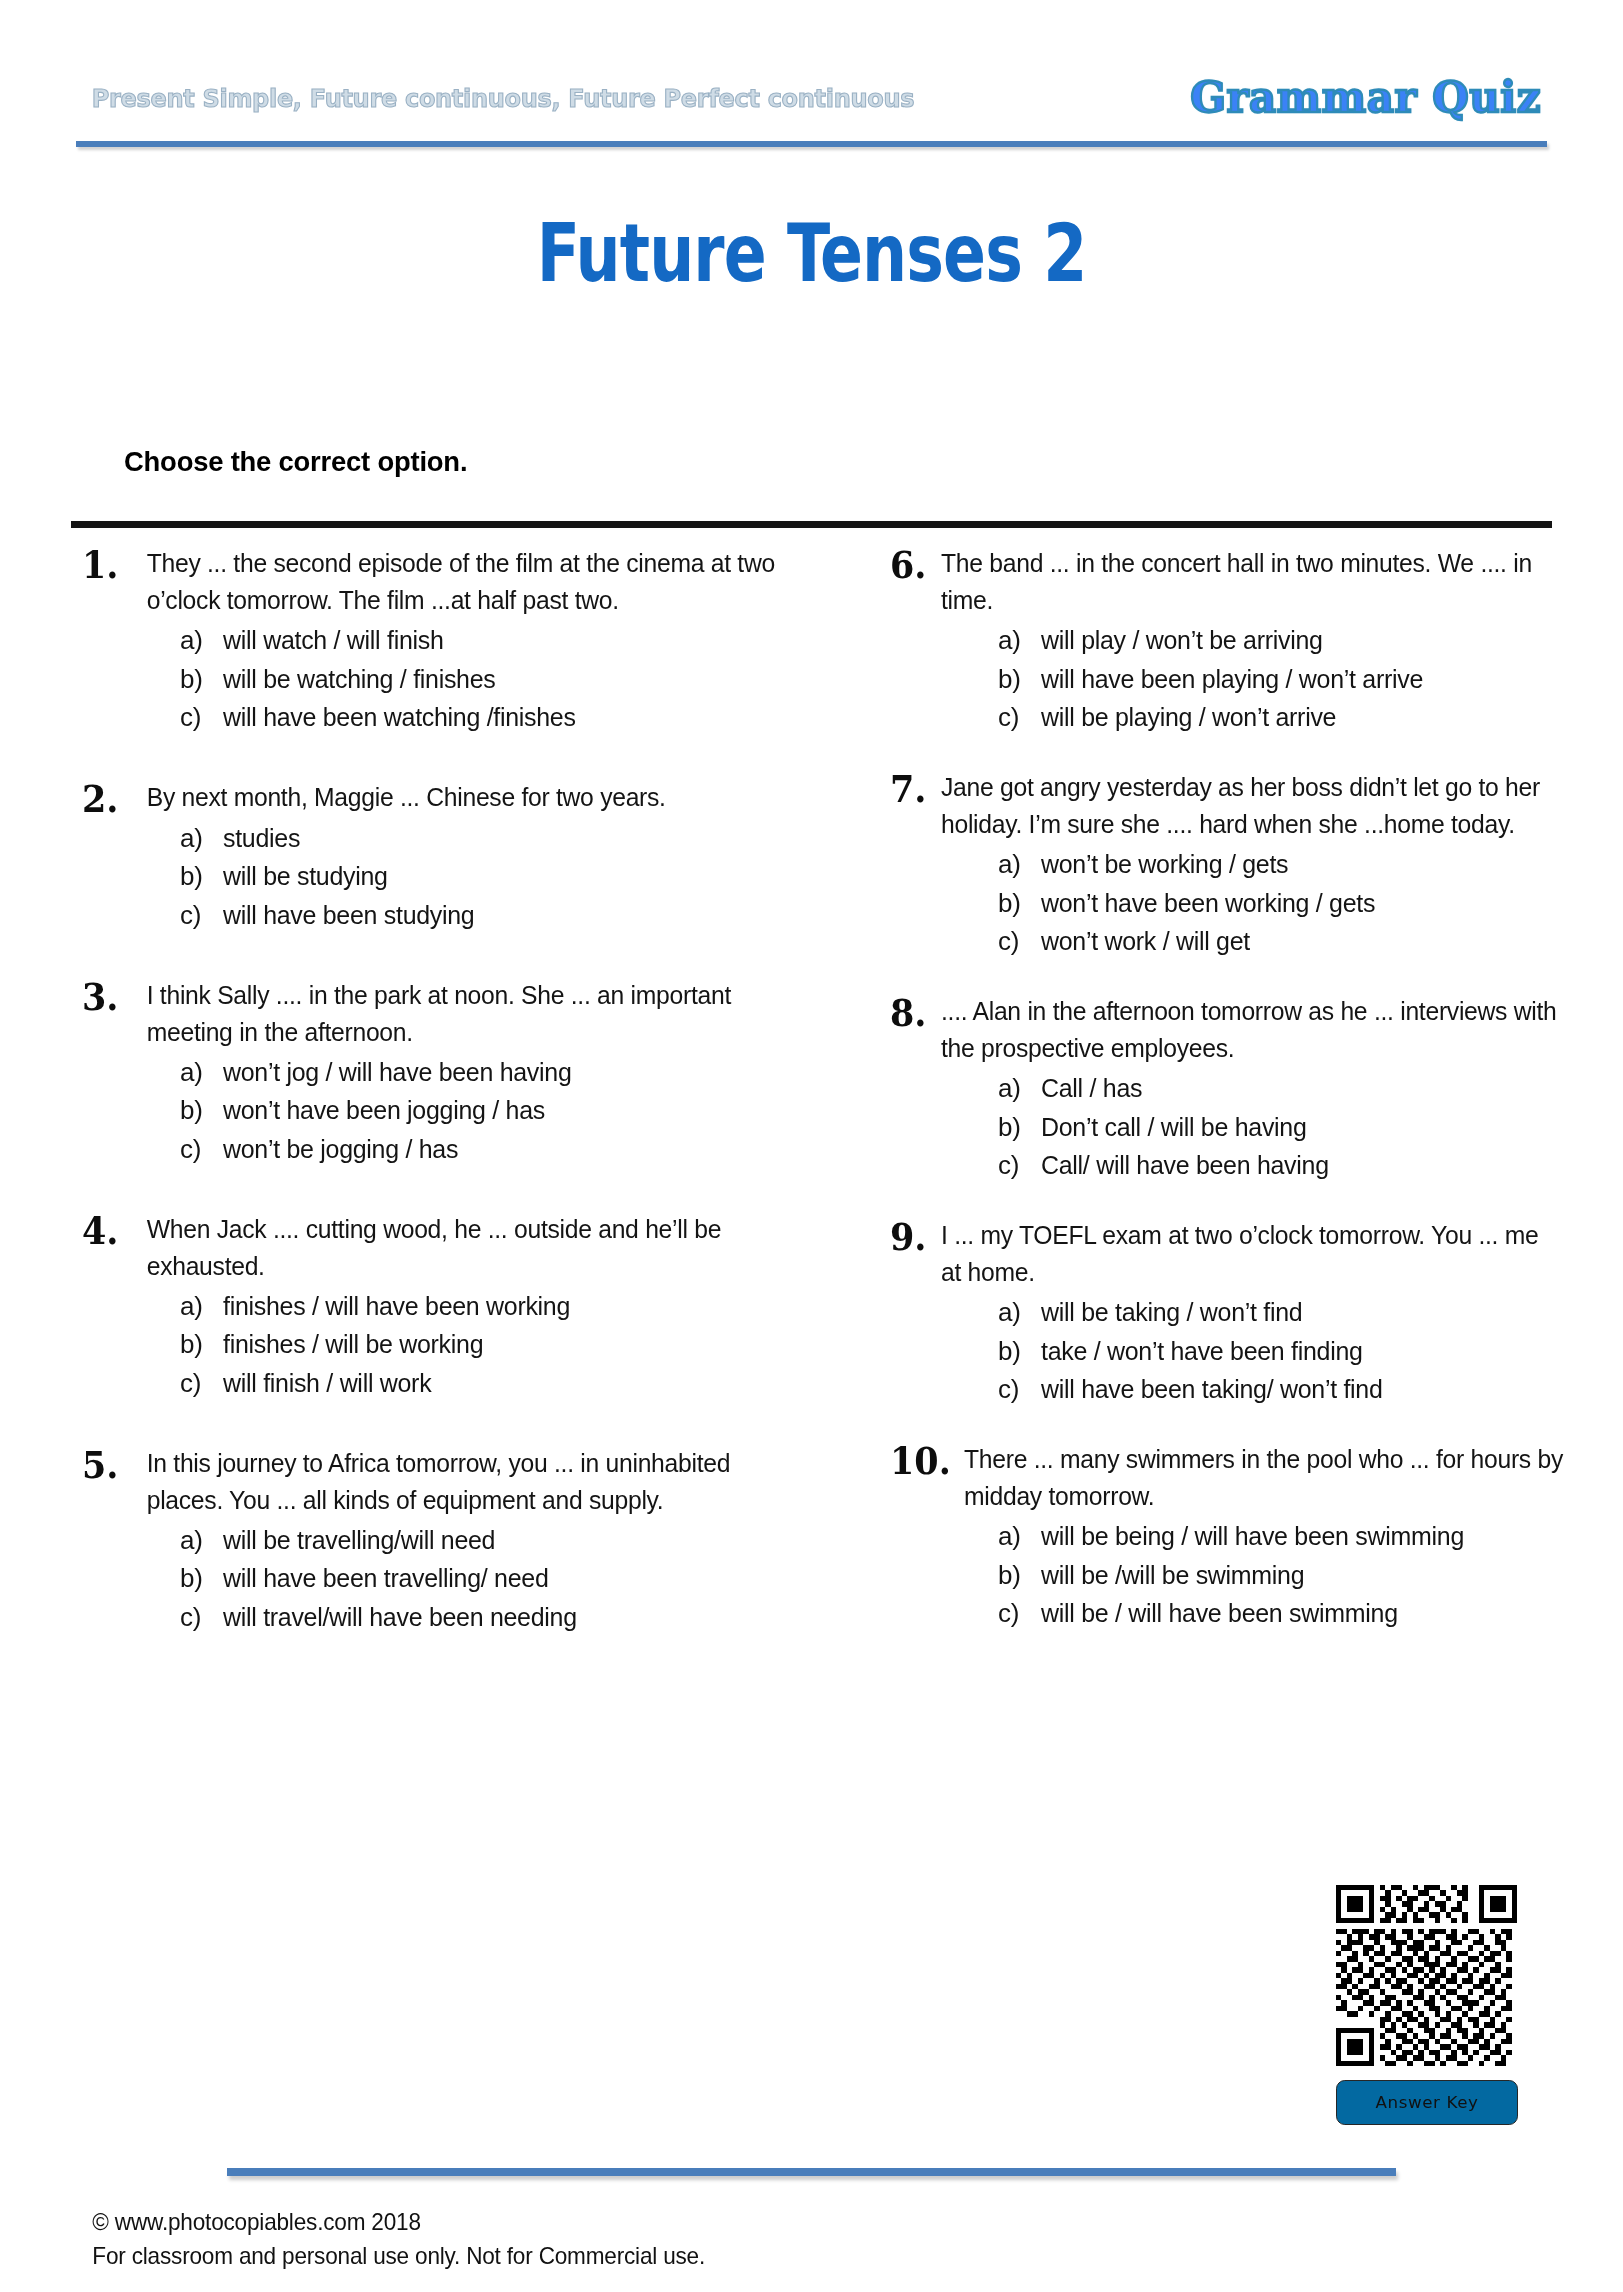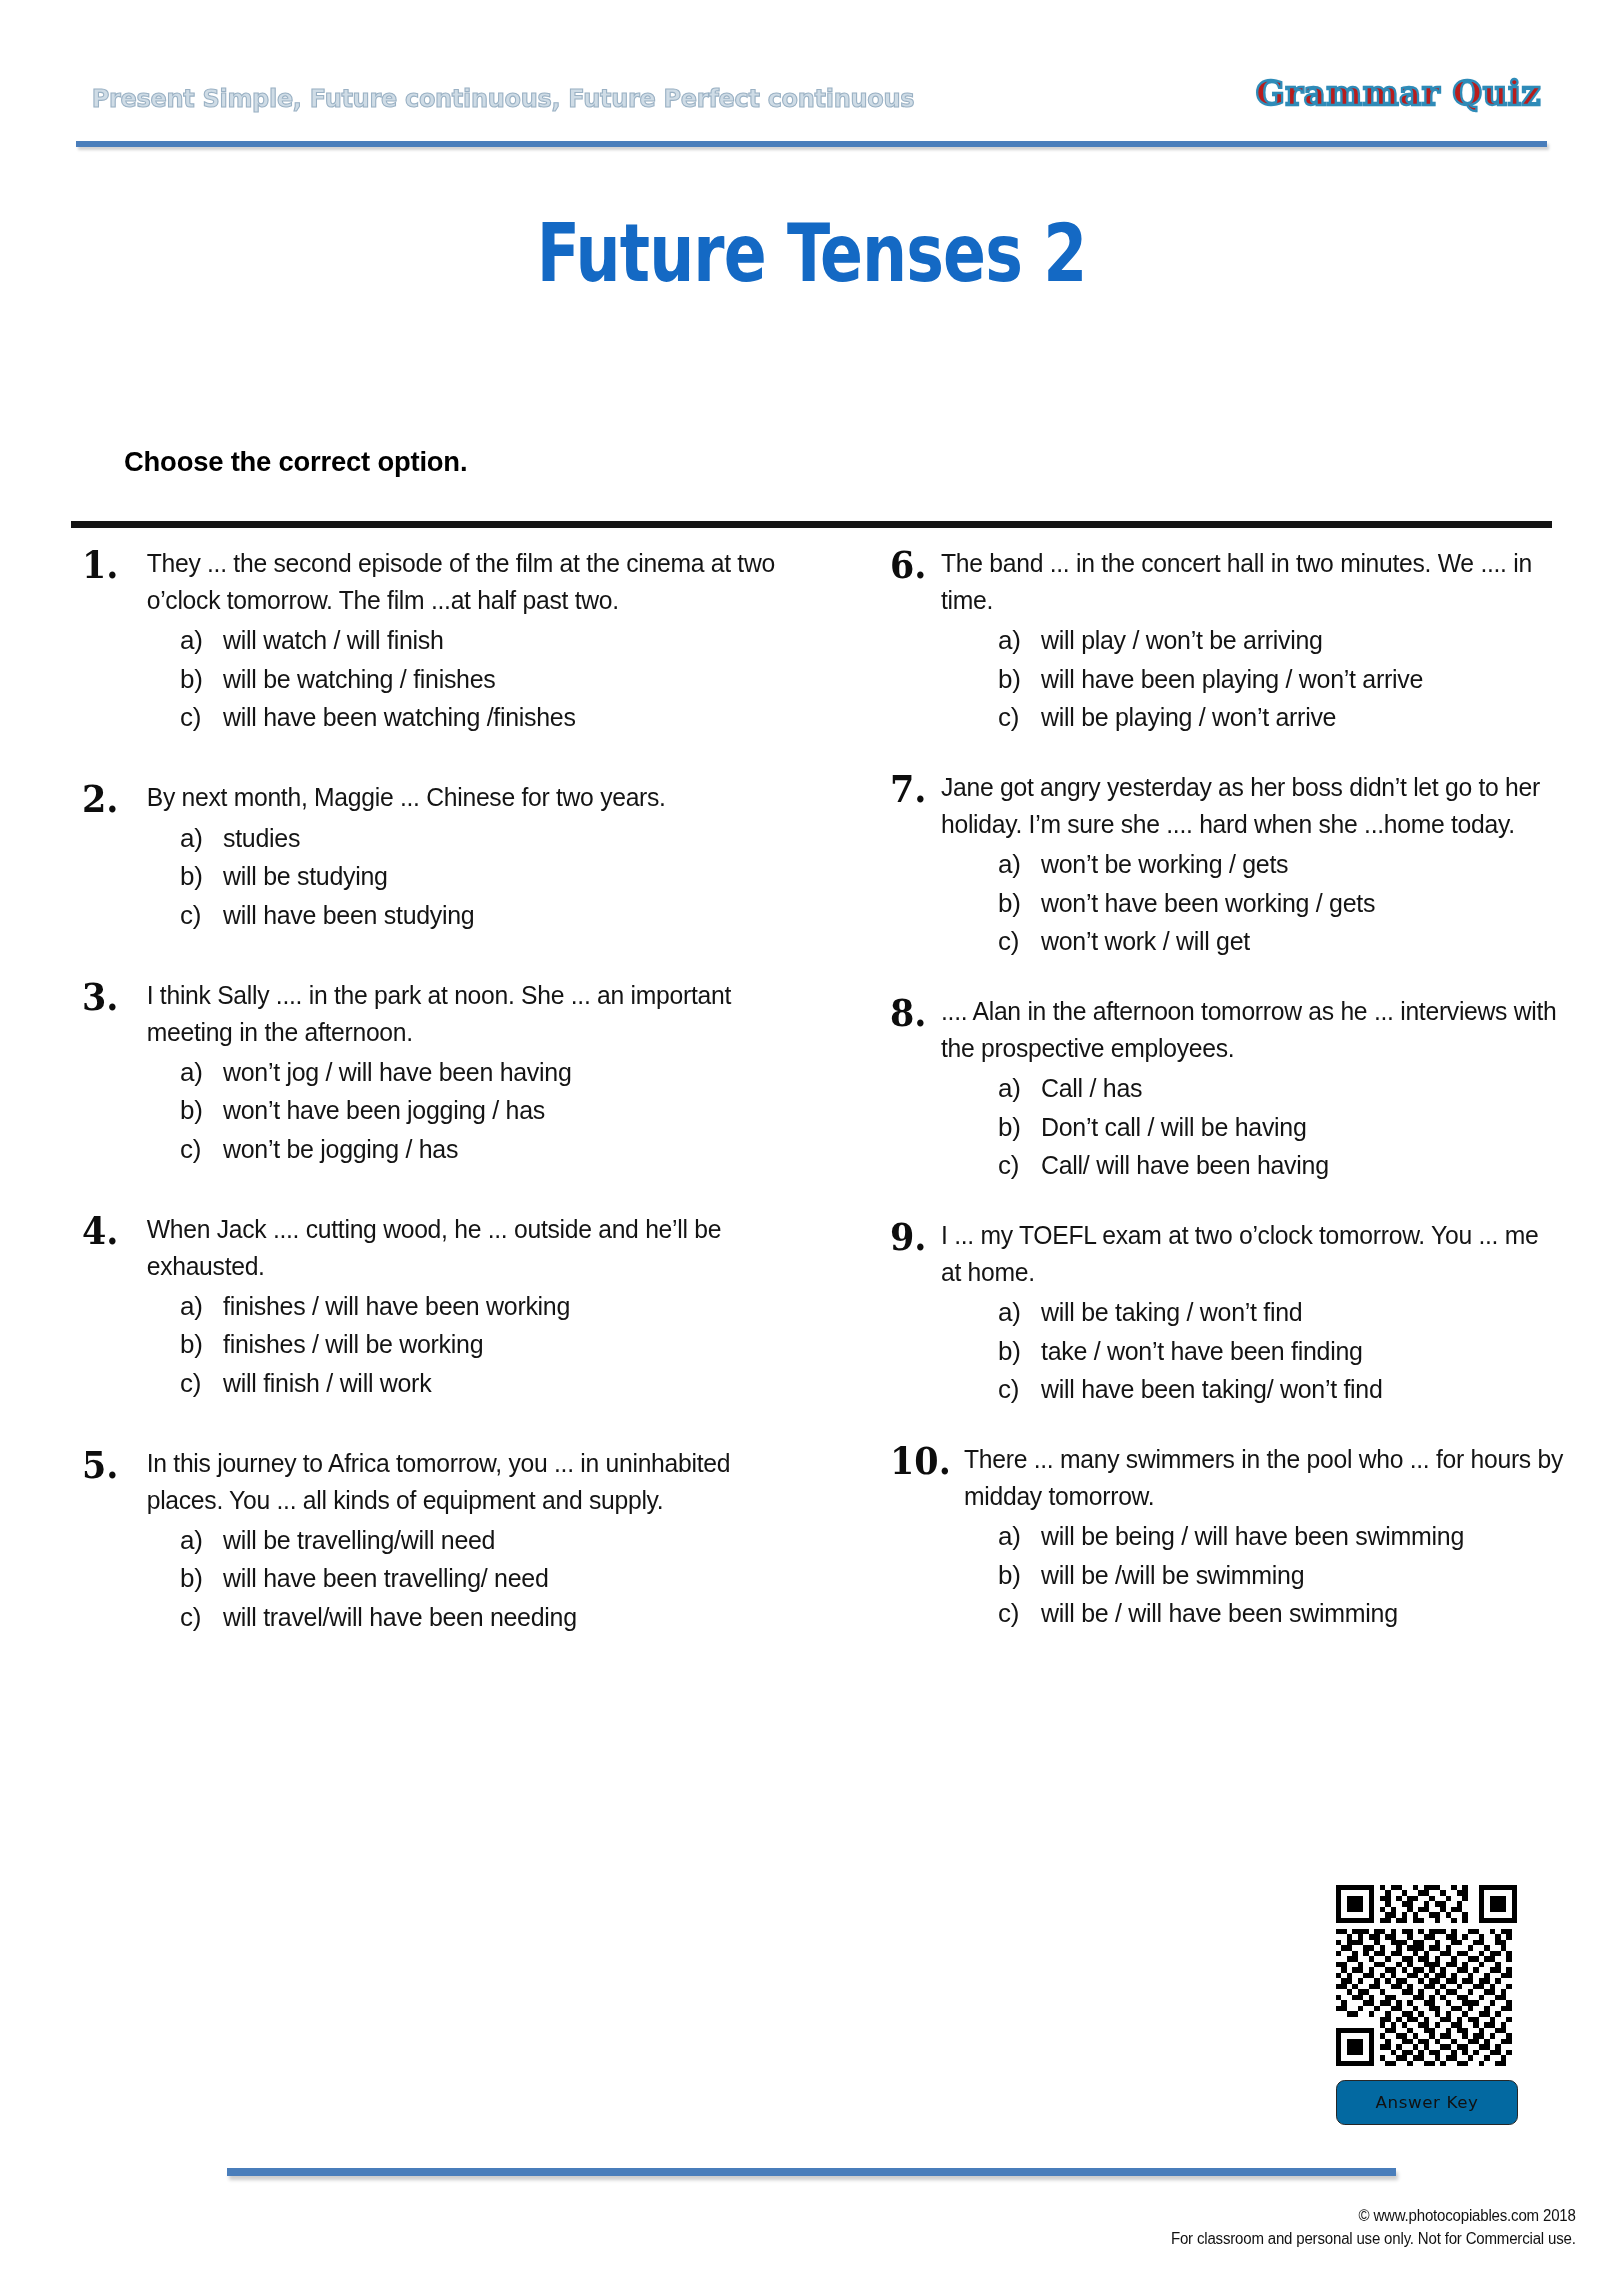--- a/index.html
+++ b/index.html
@@ -41,24 +41,24 @@
     letter-spacing: -0.3px;
     color: #cfdce6;
     -webkit-text-stroke: 1.1px #9ab1c4;
     white-space: nowrap;
   }
   .header-brand {
     position: absolute;
     right: 5.9px;
     top: 11.8px;
     font-family: "DejaVu Serif", serif;
-    font-size: 34px;
+    font-size: 42px;
     font-weight: bold;
     letter-spacing: 0.5px;
-    color: #b91c1c;
+    color: #3b82f6;
     -webkit-text-stroke: 2.3px #2e8bb8;
     text-shadow: 0 0 2px rgba(46,139,184,.55);
     white-space: nowrap;
   }
   .header-rule {
     position: absolute;
     left: 0;
     right: 0;
     top: 80px;
     height: 5.9px;
@@ -220,23 +220,23 @@
     top: 2168px;
     height: 7.8px;
     background: #4a7ebb;
     box-shadow: 2px 3.9px 3.9px rgba(0,0,0,.20);
   }
   .footer-text {
     position: absolute;
     left: 0;
     right: 0;
     top: 2205px;
-    text-align: right;
+    text-align: left;
     font-family: "Liberation Sans Narrow", "Liberation Sans", sans-serif;
-    font-size: 16px;
+    font-size: 24px;
     line-height: 1.42;
     letter-spacing: -0.2px;
     color: #111;
     margin-left: 45px;
   }
   .footer-text div { transform: scaleX(0.94); }
 </style>
 </head>
 <body>
 

